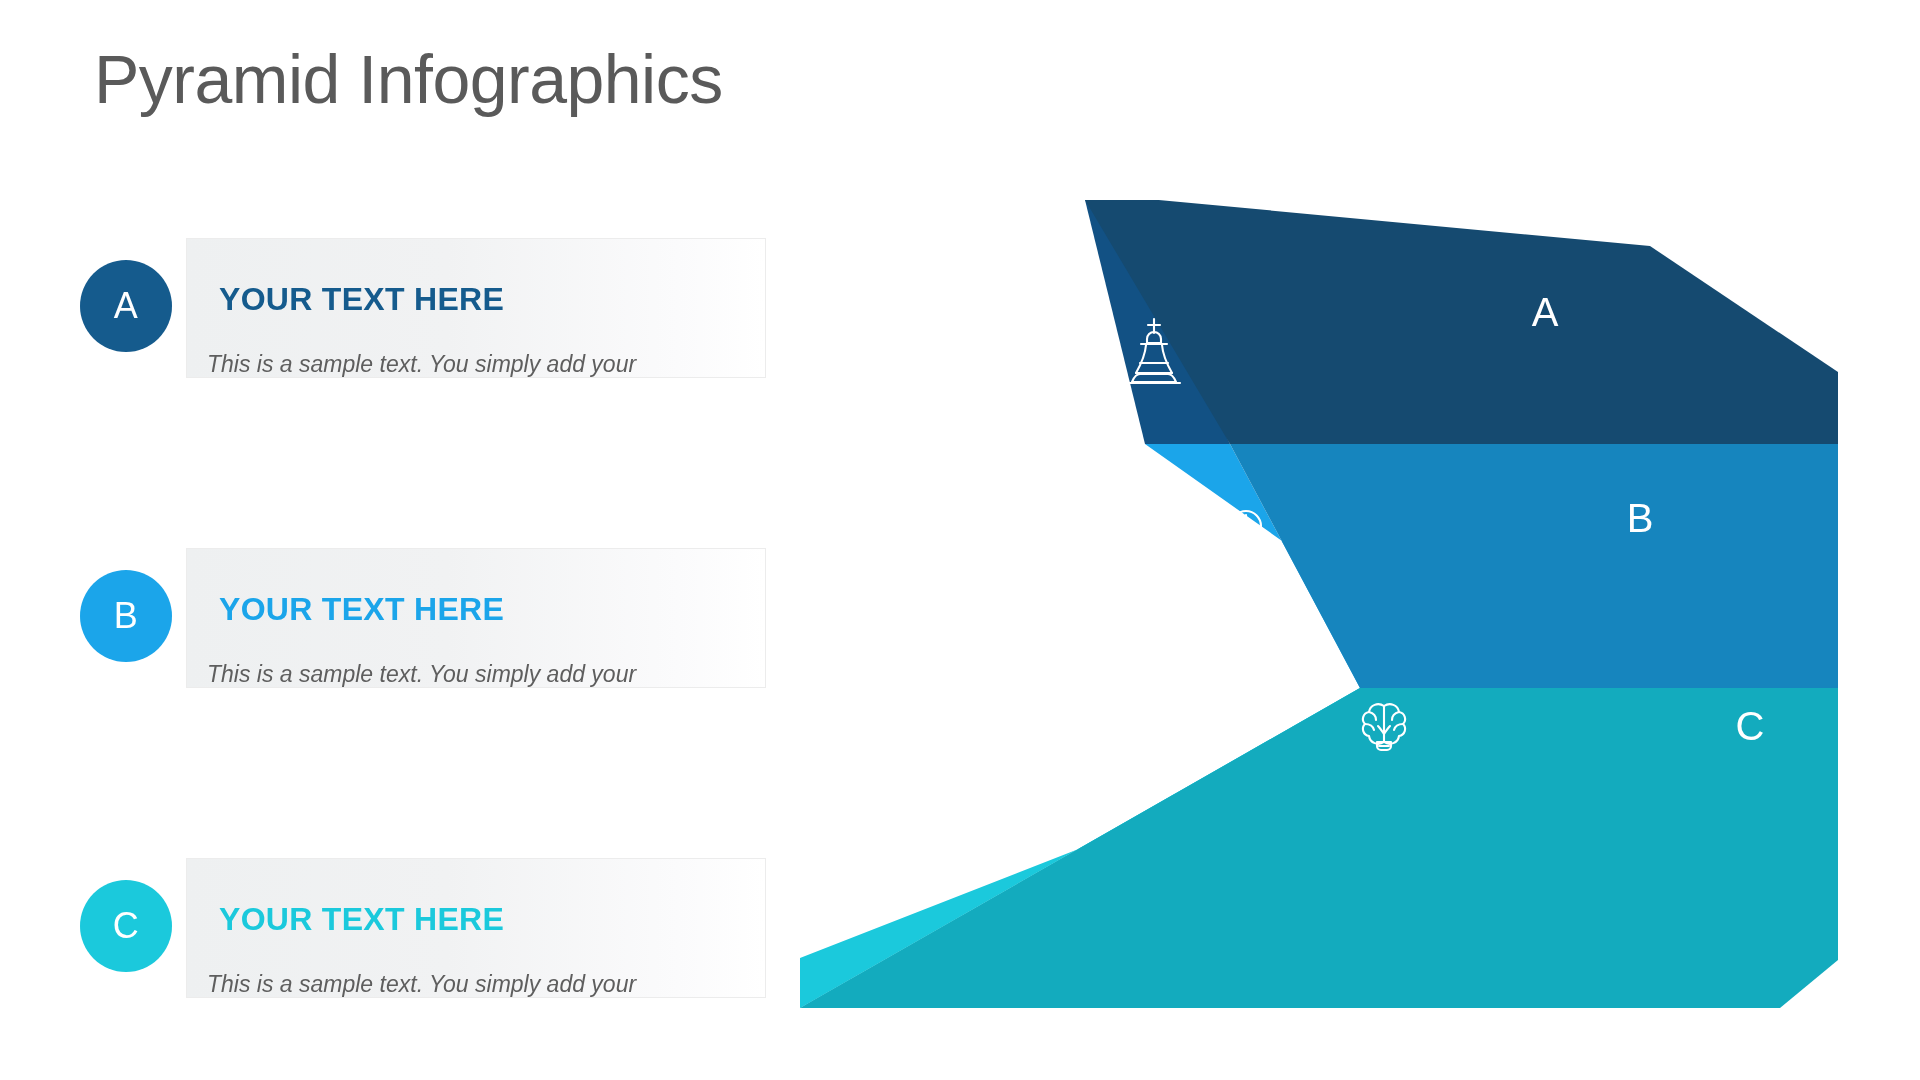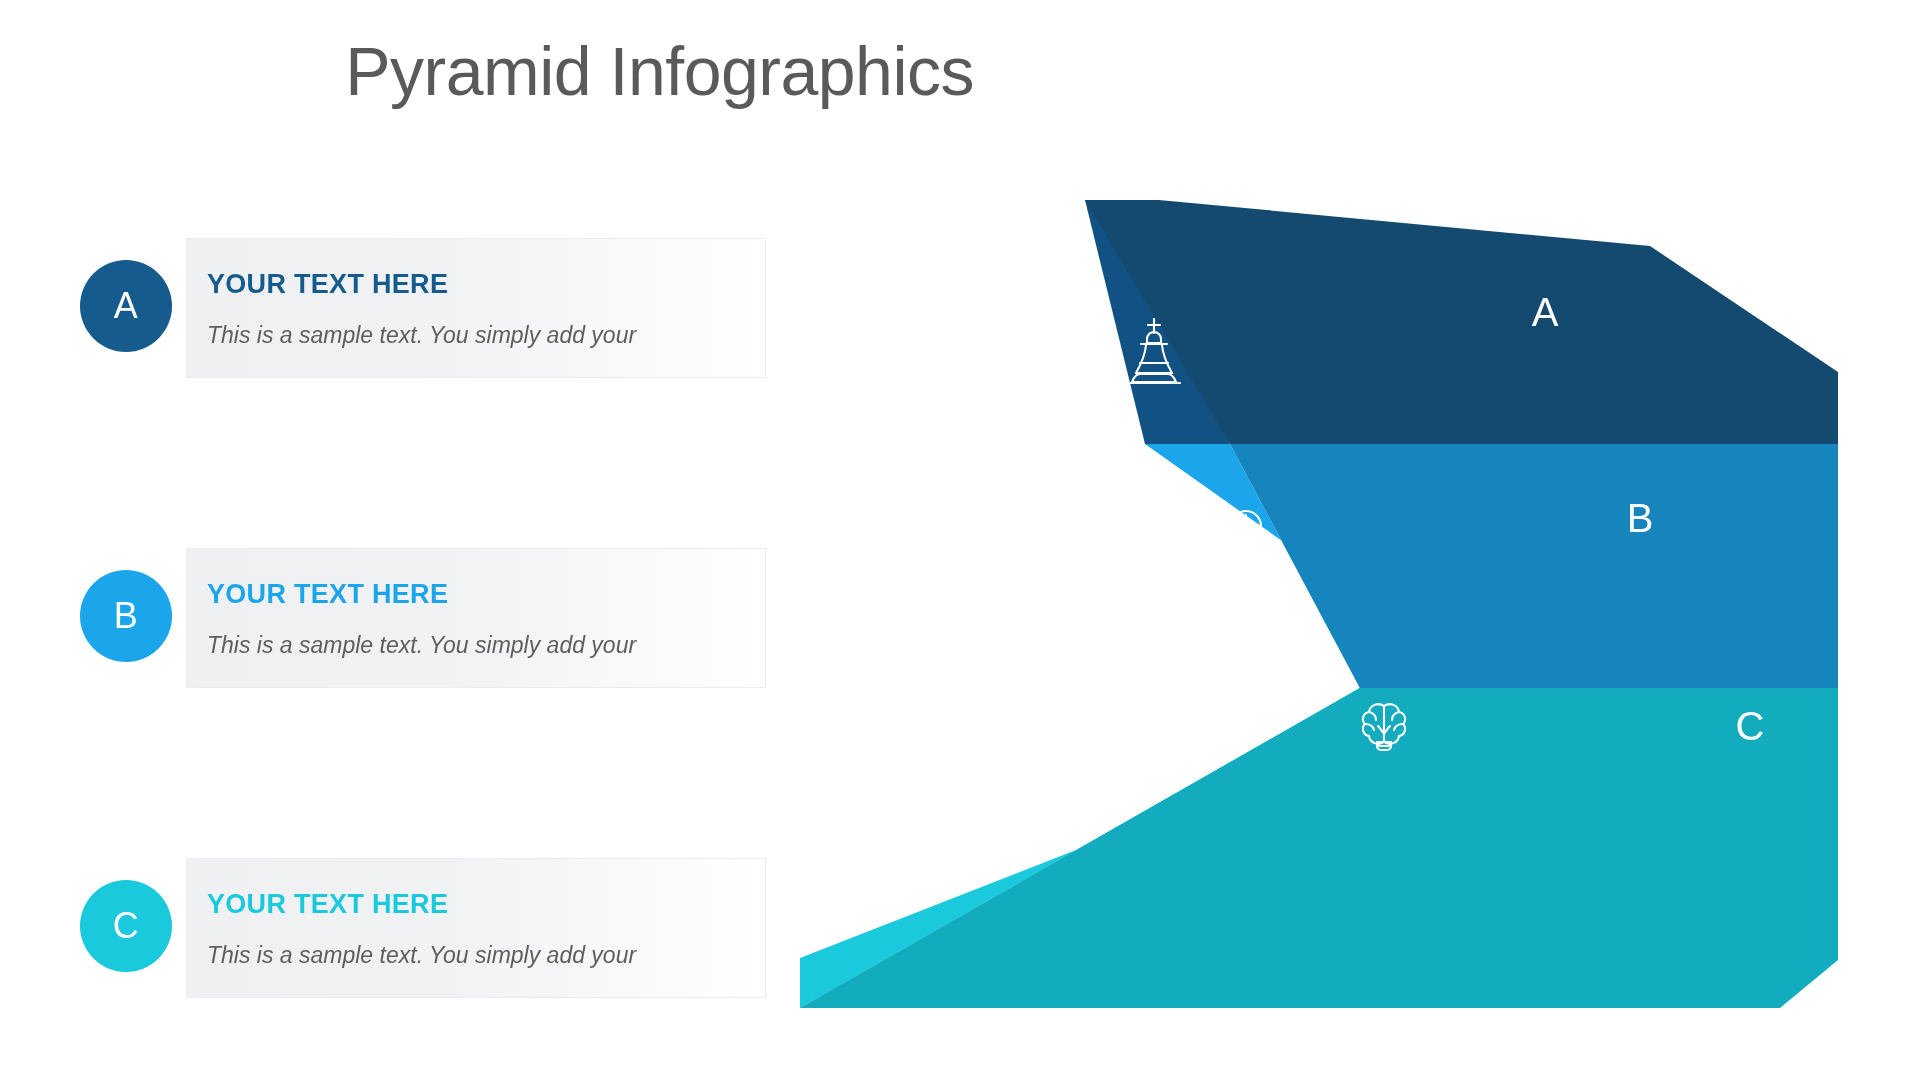--- a/index.html
+++ b/index.html
@@ -22,23 +22,22 @@
     left: 80px;
     top: 30px;
     width: 900px;
   }
   #page-title {
     font-size: 68px;
     font-weight: 400;
     color: #5a5a5a;
     letter-spacing: -0.5px;
     line-height: 1.05;
-    margin: 6px;
+    margin: 14px;
     white-space: nowrap;
-    text-align: right;
   }
   #page-subtitle {
     font-size: 22px;
     font-weight: 400;
     color: #787878;
     margin: 0;
     padding-top: 22px;
     letter-spacing: 0.1px;
     white-space: nowrap;
   }
@@ -79,25 +78,25 @@
     left: 186px;
     top: 0;
     width: 580px;
     height: 140px;
     background: linear-gradient(to right, #eef0f1 0%, #f1f2f3 45%, #fbfbfc 85%, #ffffff 100%);
     border: 1px solid #ececec;
     box-sizing: border-box;
     padding: 32px 0 0 20px;
   }
   .item-heading {
-    font-size: 27px;
+    font-size: 32px;
     font-weight: bold;
     letter-spacing: 0.3px;
     line-height: 1;
-    margin: 0;
+    margin: 12px;
   }
   .item-body {
     font-size: 23px;
     font-weight: 400;
     color: #5e5e5e;
     line-height: 1;
     margin: 0;
     padding-top: 26px;
     font-style: italic;
   }

